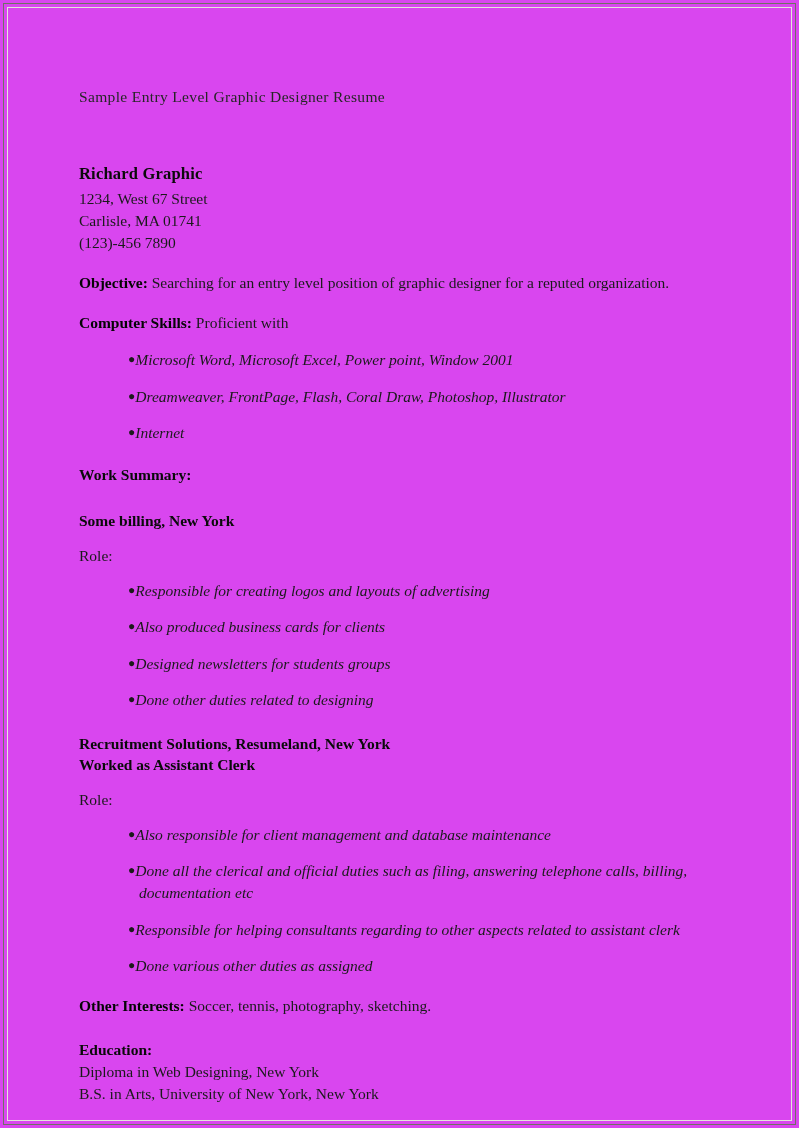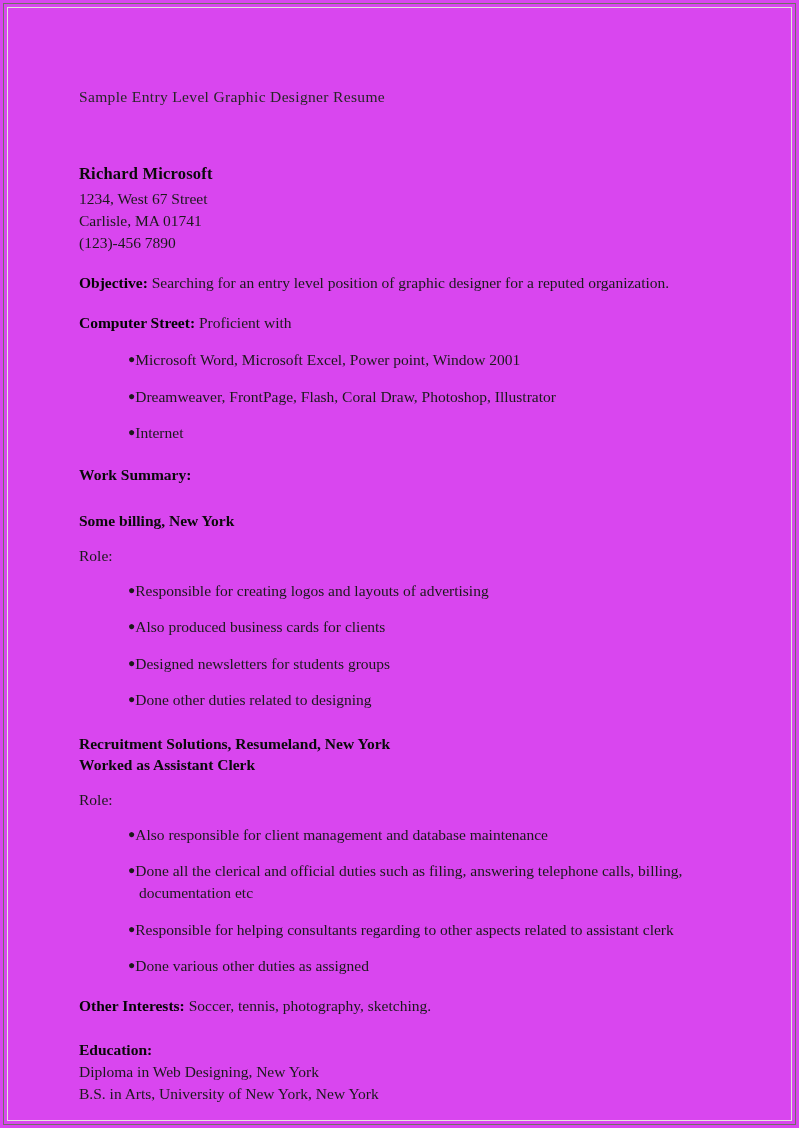--- a/index.html
+++ b/index.html
@@ -115,20 +115,21 @@
     margin: 0;
     padding: 0 0 0 49px;
   }
   .bullets li {
     font-size: 15.5px;
     line-height: 22px;
     padding-top: 14px;
     padding-left: 11px;
     text-indent: -11px;
     color: #1a1a1a;
+    font-style: italic;
   }
   .bullets li .bullet-dot {
     font-size: 12px;
     vertical-align: 1.5px;
   }
 
   .edu-block {
     padding-top: 22px;
   }
   .edu-head {
@@ -148,30 +149,30 @@
 <body>
 
 <div class="page">
   <div class="page-border-outer"></div>
   <div class="page-border-inner"></div>
 
   <div class="content">
 
     <p class="doc-title">Sample Entry Level Graphic Designer Resume</p>
 
-    <p class="name">Richard Microsoft</p>
+    <p class="name">Richard Graphic</p>
     <div class="contact-block">
       <p class="contact-line">1234, West 67 Street</p>
       <p class="contact-line">Carlisle, MA 01741</p>
       <p class="contact-line">(123)-456 7890</p>
     </div>
 
     <p class="para"><span class="lead">Objective:</span><span> Searching for an entry level position of graphic designer for a reputed organization.</span></p>
 
-    <p class="para"><span class="lead">Computer Street:</span><span> Proficient with</span></p>
+    <p class="para"><span class="lead">Computer Skills:</span><span> Proficient with</span></p>
 
     <ul class="bullets">
       <li><span class="bullet-dot">●</span><span>Microsoft Word, Microsoft Excel, Power point, Window 2001</span></li>
       <li><span class="bullet-dot">●</span><span>Dreamweaver, FrontPage, Flash, Coral Draw, Photoshop, Illustrator</span></li>
       <li><span class="bullet-dot">●</span><span>Internet</span></li>
     </ul>
 
     <p class="section-head">Work Summary:</p>
 
     <p class="job-head"><span>Some billing, New York</span></p>

